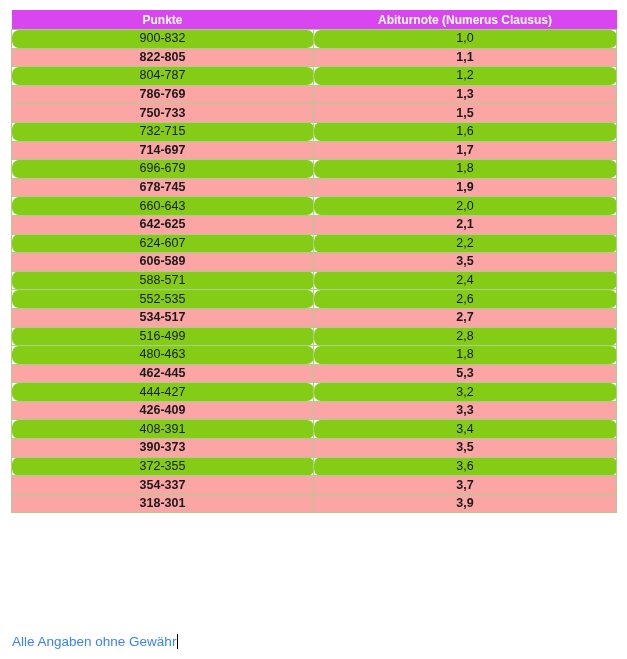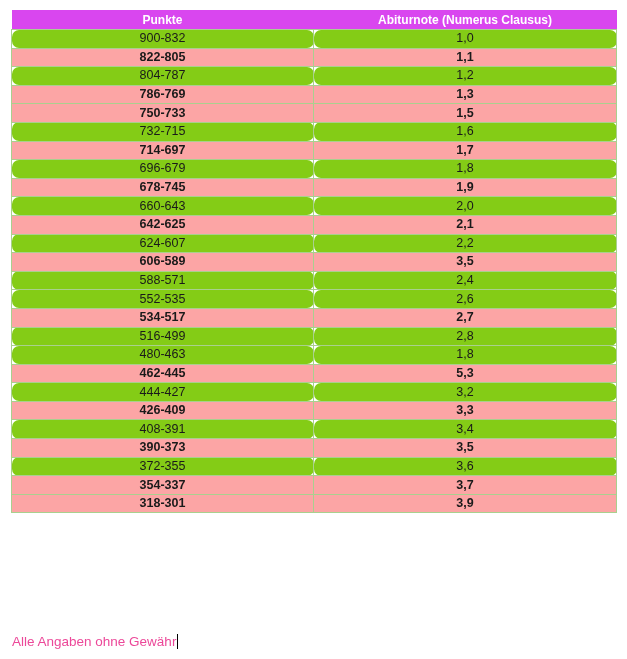--- a/index.html
+++ b/index.html
@@ -5,21 +5,21 @@
   html, body { margin:0; padding:0; background:#ffffff; }
   body { width:627px; height:659px; position:relative; overflow:hidden;
          font-family:"Liberation Sans", "DejaVu Sans", sans-serif; color:#1a1a1a; }
   .tbl { position:absolute; left:11px; top:10px; width:605px; border-collapse:collapse; table-layout:fixed; }
   .tbl th { background:#d946ef; color:#ffffff; font-weight:bold; font-size:12px; height:19px; padding:0; text-align:center; border:none;margin-left:23px; }
   .tbl td { font-size:12.5px; height:17.6px; padding:0; text-align:center; border:1px solid #a9d08e; line-height:17px; }
   .tbl tr.odd td { background:#84cc16;border-radius:7px; }
   .tbl tr.even td { background:#fca5a5;font-weight:bold; }
   .tbl col.c1 { width:302px; }
   .tbl col.c2 { width:303px; }
-  .footer { position:absolute; left:12px; top:634px; font-size:13.5px; color:#ec4899; }
+  .footer { position:absolute; left:12px; top:634px; font-size:13.5px; color:#3b82f6; }
   .caret { display:inline-block; width:1px; height:15px; background:#000; vertical-align:-3px; margin-left:1px; }
 </style>
 </head>
 <body>
 
 <table class="tbl">
   <colgroup>
       <col class="c1">
       <col class="c2">
     </colgroup>

